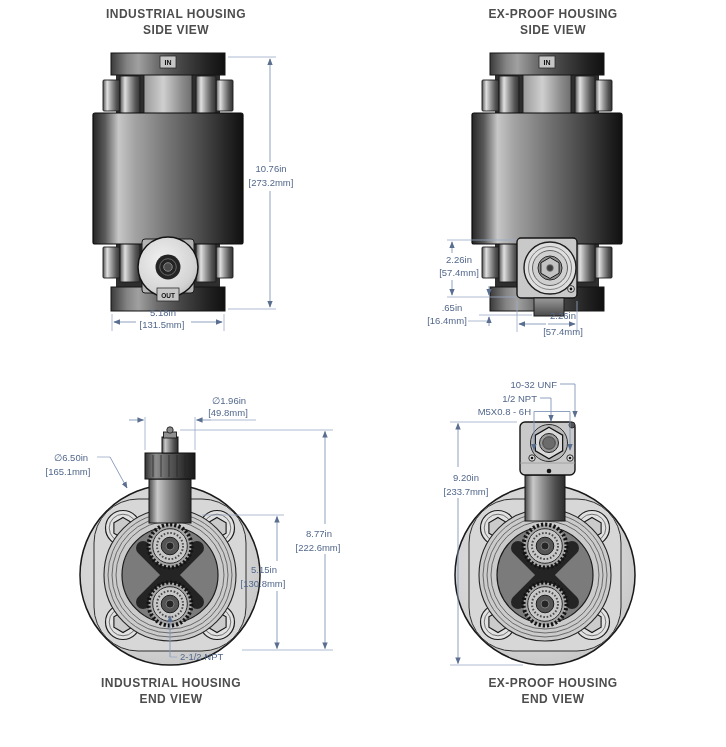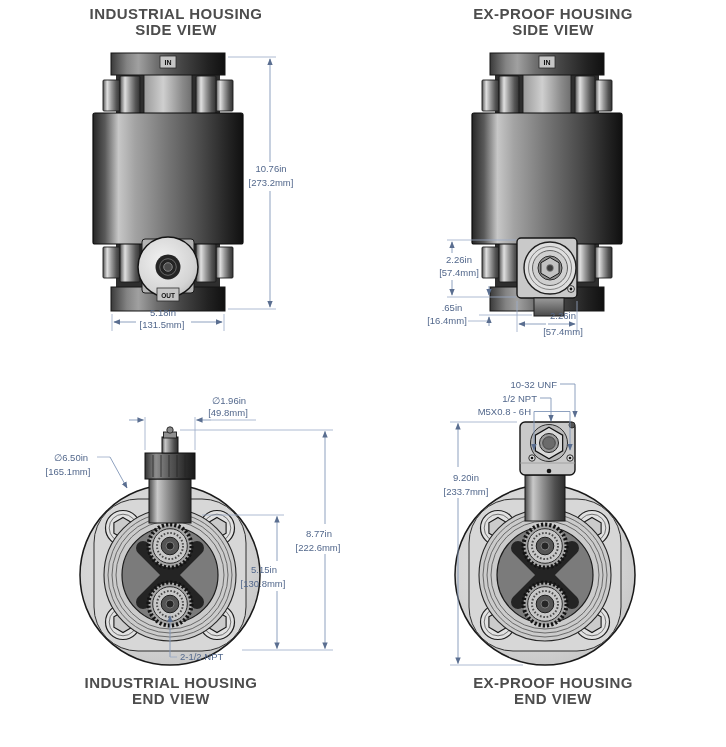--- a/index.html
+++ b/index.html
@@ -1,19 +1,19 @@
 <!DOCTYPE html>
 <html><head>
 <meta charset="utf-8">
 <style>
   html,body{margin:0;padding:0;background:#ffffff;}
   #canvas{position:relative;width:726px;height:747px;background:#ffffff;overflow:hidden;
           font-family:"Liberation Sans",sans-serif;}
   .vtitle{position:absolute;width:240px;text-align:center;color:#4d4d4d;
-          font-size:15px;font-weight:700;letter-spacing:0.45px;line-height:16px;}
+          font-size:12px;font-weight:700;letter-spacing:0.45px;line-height:16px;}
   svg{position:absolute;top:0;left:0;}
   .ext{stroke:#9aaac6;stroke-width:0.8;fill:none;}
   .dln{stroke:#8196b8;stroke-width:0.9;fill:none;}
   text.dim{fill:#53688c;font-size:9.5px;font-family:"Liberation Sans",sans-serif;}
   text.port{fill:#101010;font-weight:700;font-family:"Liberation Sans",sans-serif;}
 </style>
 </head>
 <body>
 
 <div id="canvas">

